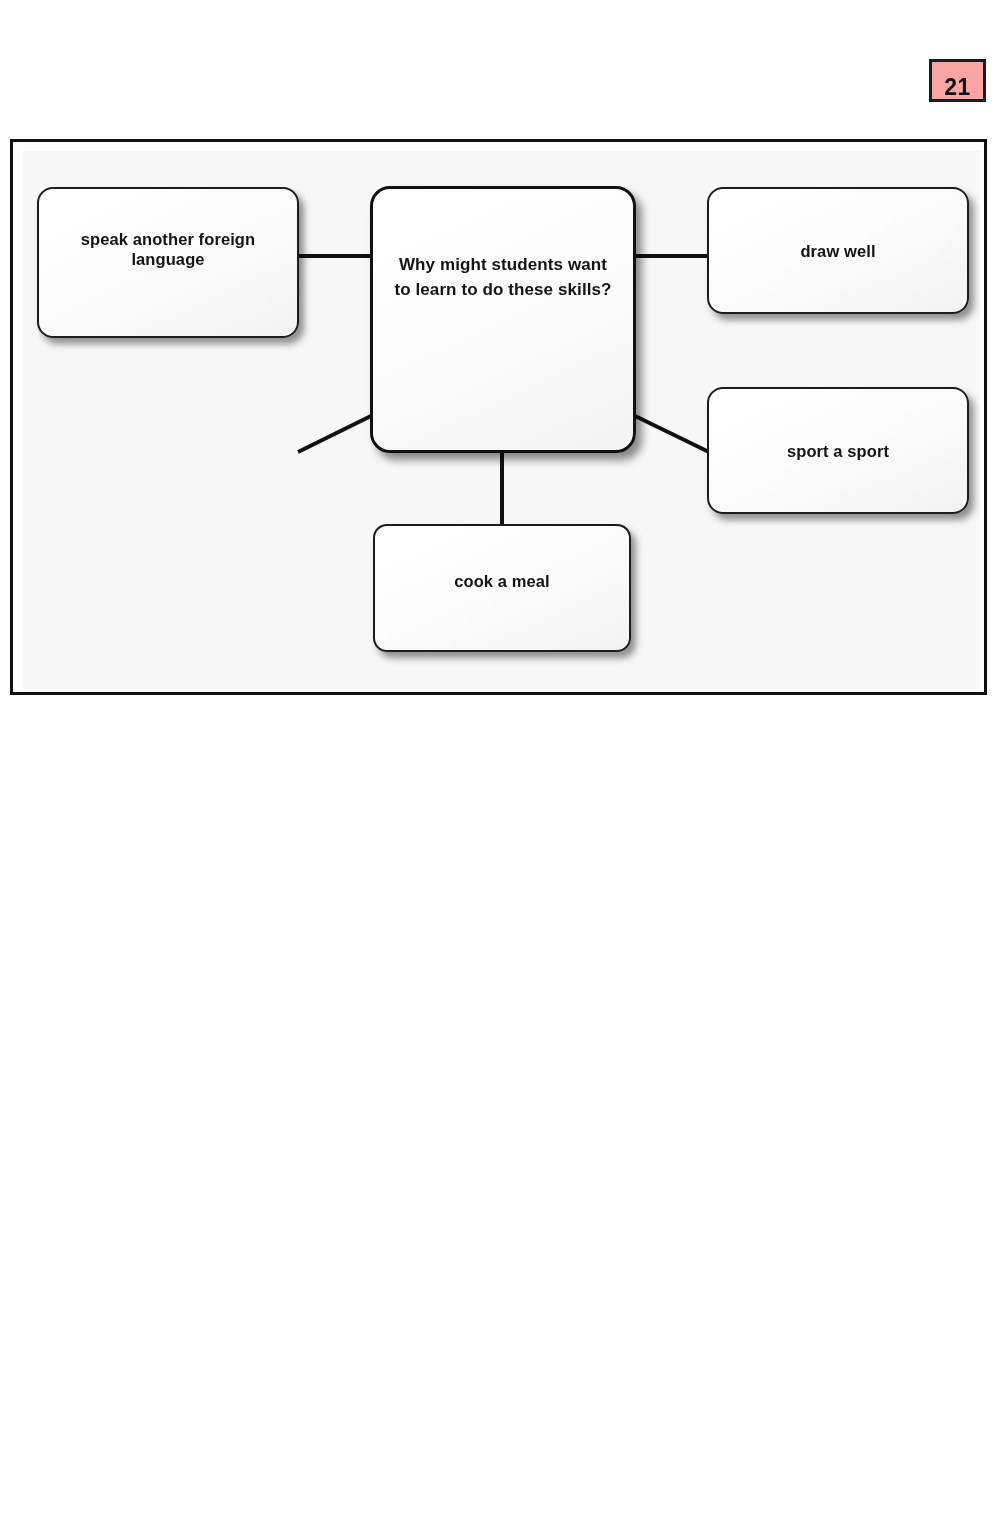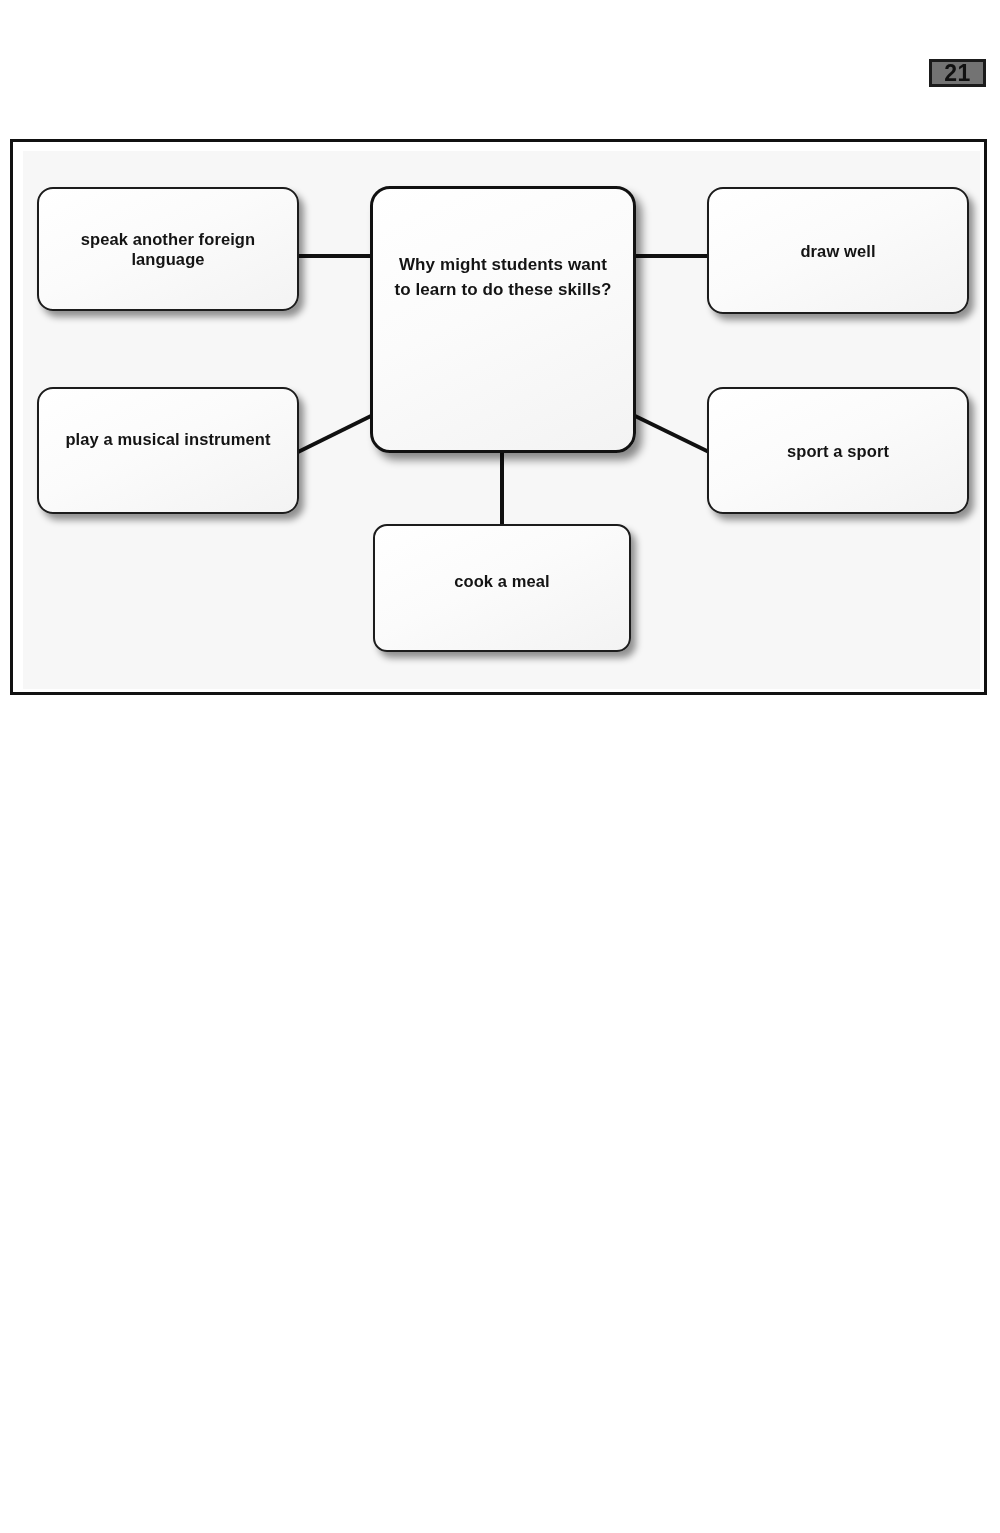--- a/index.html
+++ b/index.html
@@ -14,26 +14,26 @@
     font-family: "Liberation Sans", sans-serif;
     -webkit-font-smoothing: antialiased;
   }
 
   
   #page-badge {
     position: absolute;
     left: 929px;
     top: 59px;
     width: 57px;
-    height: 28px;
-    background: #737373;
+    height: 43px;
+    background: #fca5a5;
     border: 3px solid #1b1b1b;
     box-sizing: border-box;
     display: flex;
-    align-items: flex-start;
+    align-items: flex-end;
     justify-content: center;
   }
   #page-badge .num {
     font-size: 23px;
     font-weight: bold;
     color: #111111;
     letter-spacing: 0.5px;
     line-height: 1;
   }
 
@@ -85,21 +85,21 @@
     color: #141414;
     line-height: 1.22;
     letter-spacing: 0.1px;
   }
 
   
   .node.satellite { align-items: flex-start; }
   .node.satellite .label { font-size: 16.5px; }
 
   #node-speak-language {
-    left: 24px; top: 45px; width: 262px; height: 124px;
+    left: 24px; top: 45px; width: 262px; height: 151px;
   }
   #node-speak-language .label { padding-top: 40px; width: 236px; }
 
   #node-draw-well {
     left: 694px; top: 45px; width: 262px; height: 127px; justify-content: center;
   }
   #node-draw-well .label { padding-top: 52px; width: 236px; }
 
   #node-musical-instrument {
     left: 24px; top: 245px; width: 262px; height: 127px;
@@ -162,23 +162,20 @@
   </div>
 
   <div class="node satellite" id="node-speak-language">
     <div class="label">speak another foreign language</div>
   </div>
 
   <div class="node satellite" id="node-draw-well">
     <div class="label">draw well</div>
   </div>
 
-  <div class="node satellite" id="node-musical-instrument">
-    <div class="label">play a musical instrument</div>
-  </div>
 
   <div class="node satellite" id="node-play-sport">
     <div class="label">sport a sport</div>
   </div>
 
   <div class="node satellite" id="node-cook-meal">
     <div class="label">cook a meal</div>
   </div>
 </div>
 

